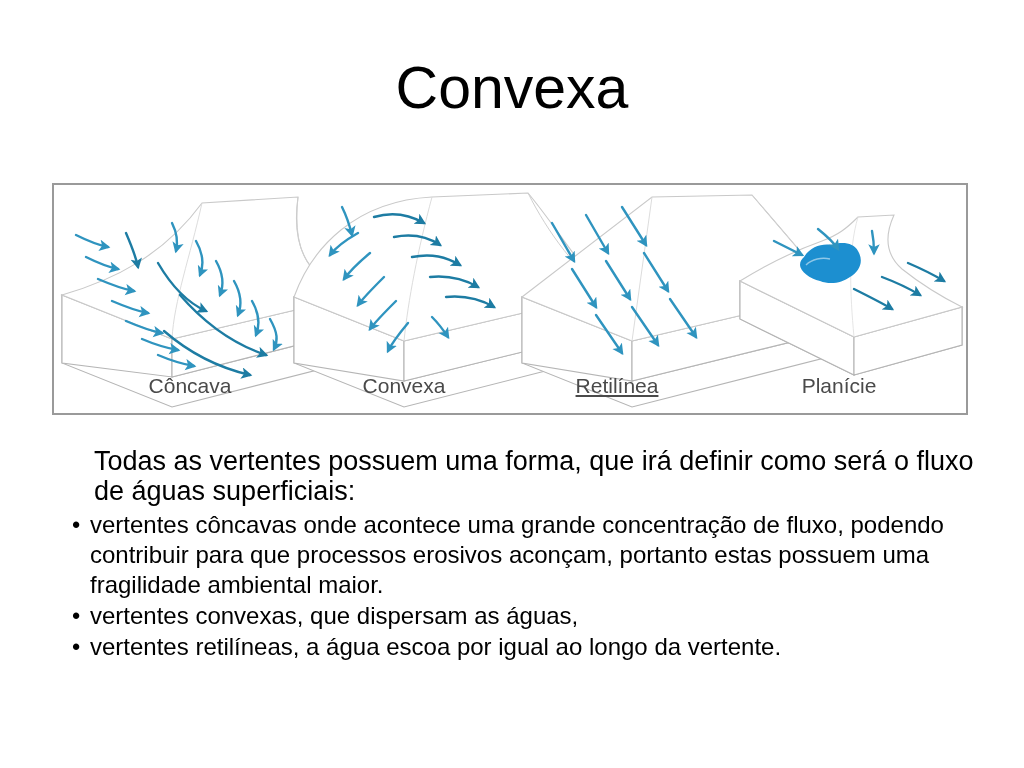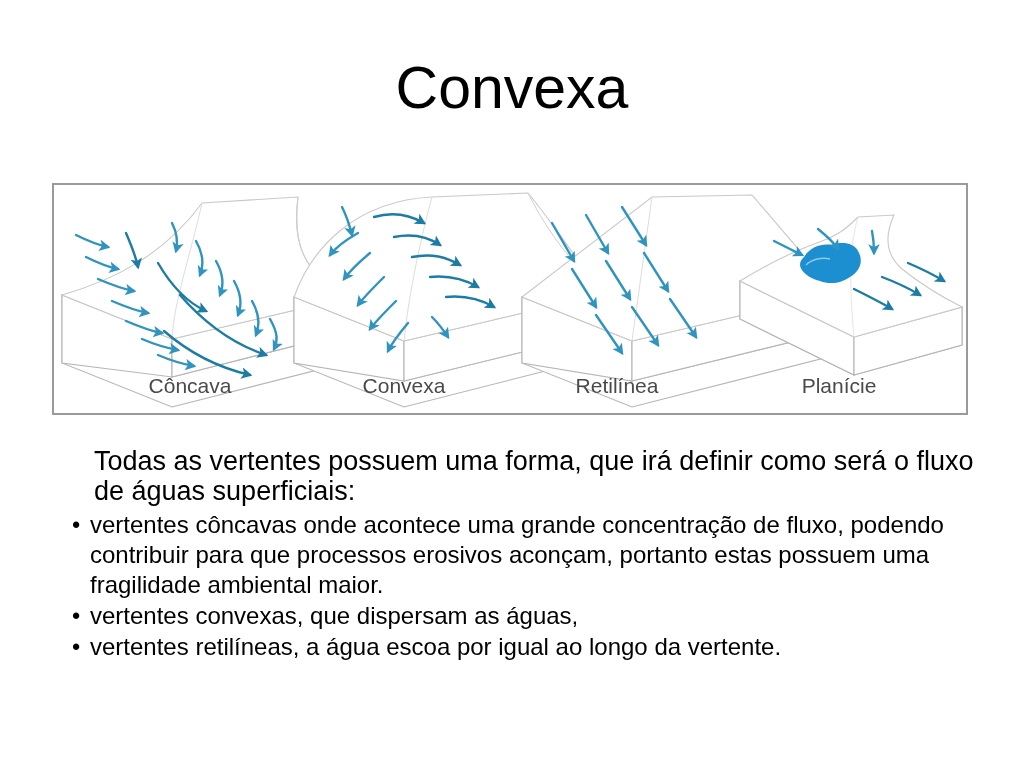--- a/index.html
+++ b/index.html
@@ -42,21 +42,21 @@
   .fig-label {
     position: absolute;
     top: 189px;
     font-size: 21px;
     color: #4a4a4a;
     text-align: center;
     white-space: nowrap;
   }
   #label-concava  { left: 46px;  width: 180px; }
   #label-convexa  { left: 260px; width: 180px; }
-  #label-retilinea{ left: 468px; width: 190px; }
+  #label-retilinea{ left: 468px; width: 190px; text-decoration: underline; }
   #label-planicie { left: 690px; width: 190px; }
 
   #body-text {
     position: absolute;
     left: 56px; top: 446px;
     width: 930px;
   }
   .intro-para {
     margin: 0 0 4px 0;
     padding-left: 38px;

